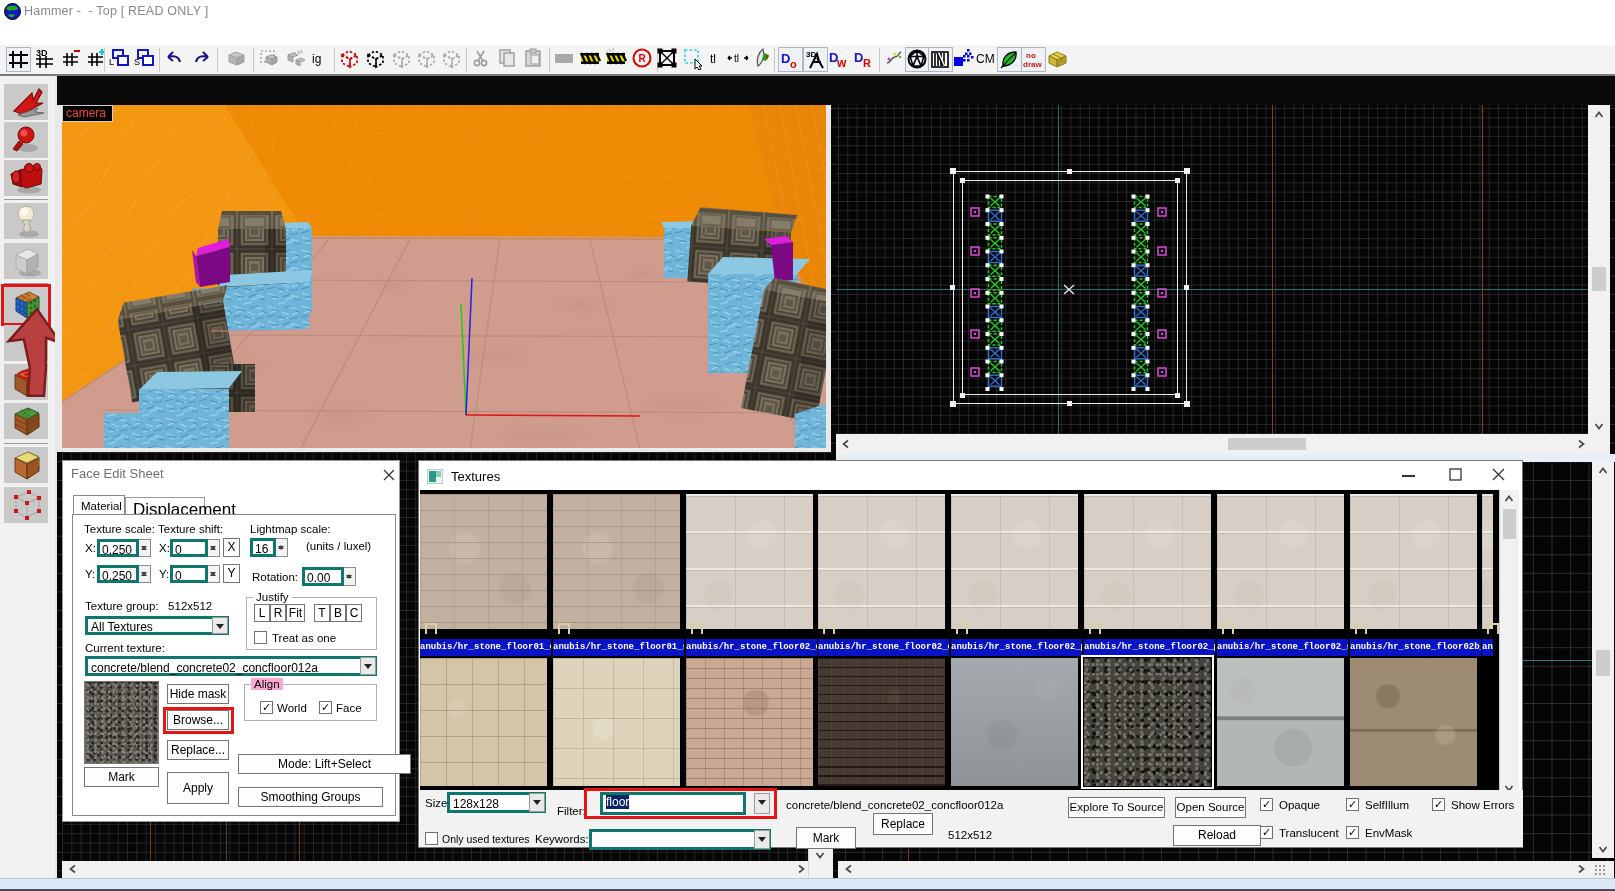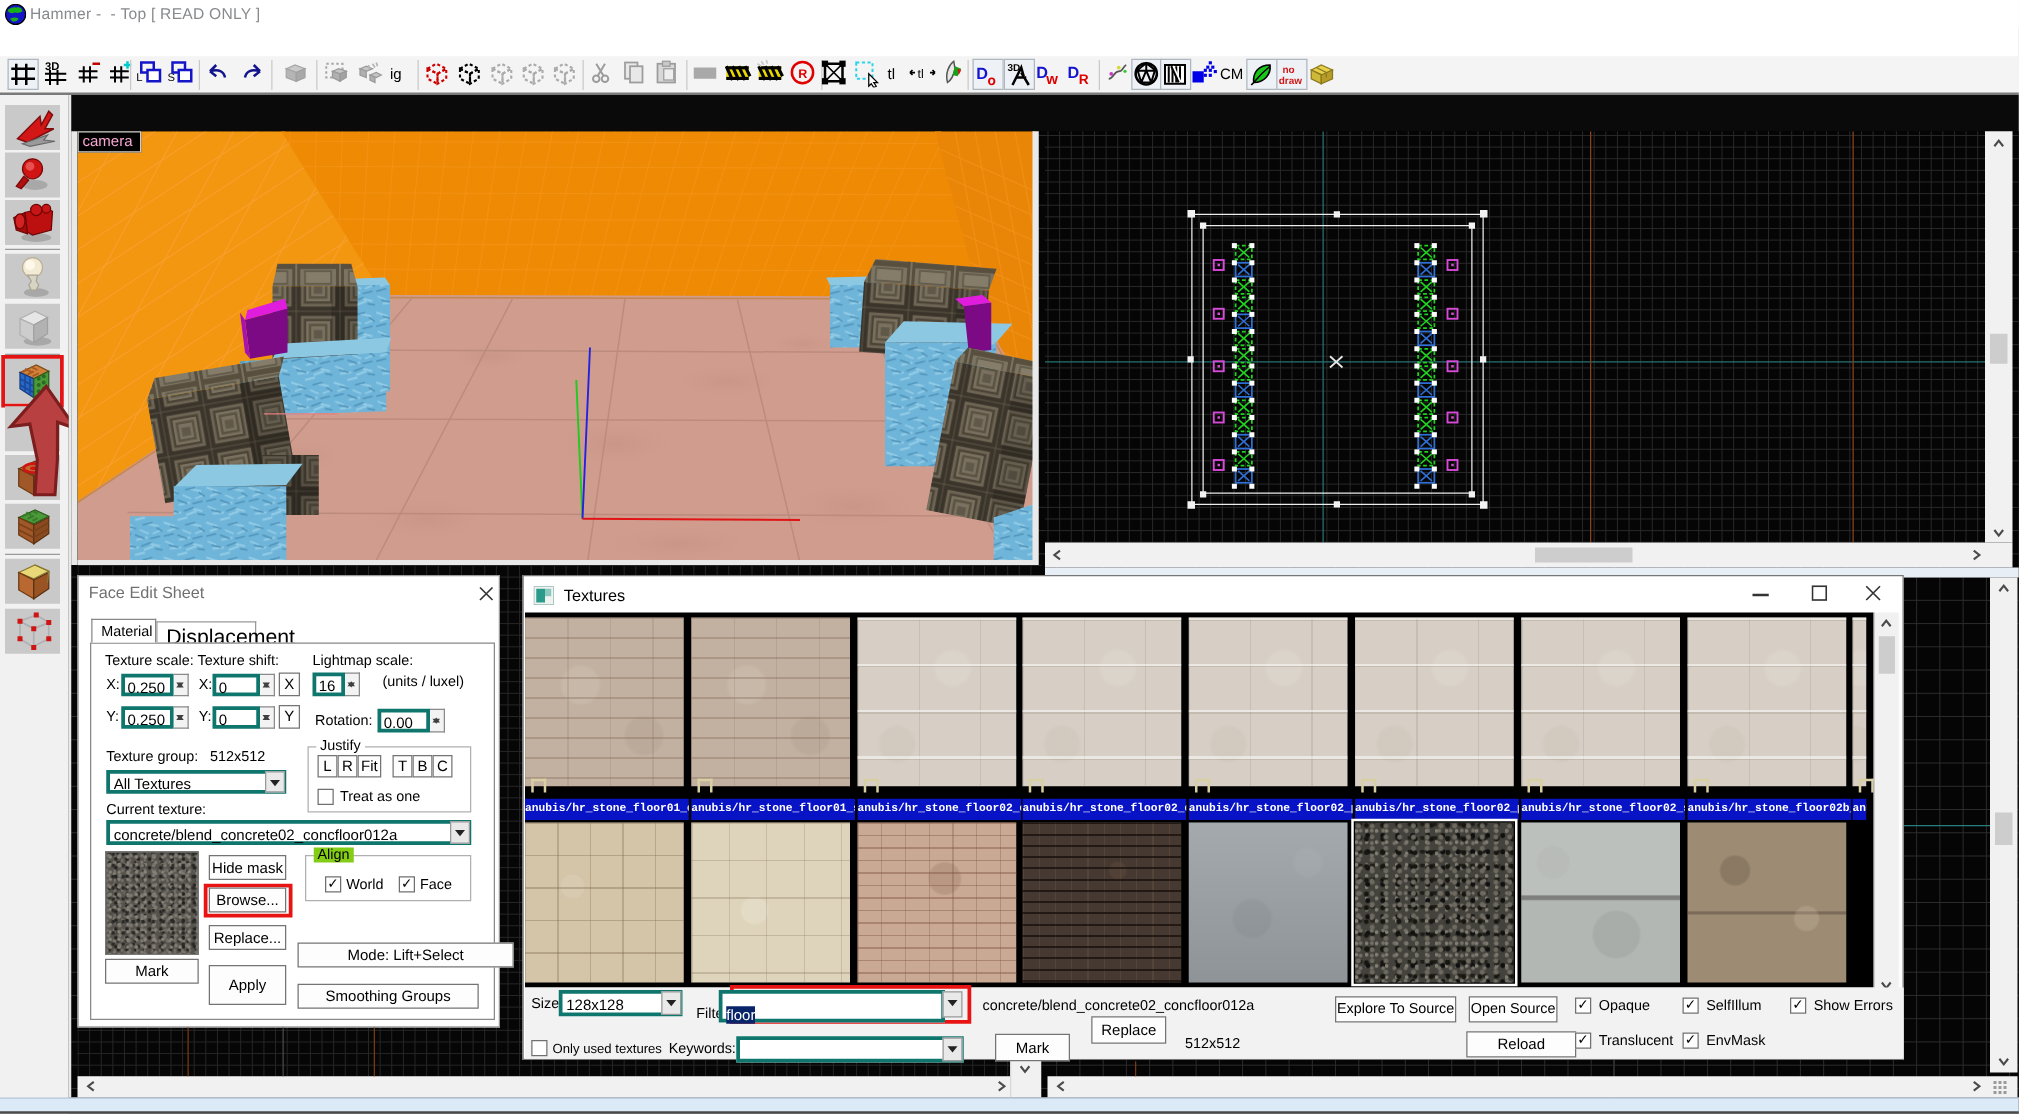--- a/index.html
+++ b/index.html
@@ -559,21 +559,21 @@
         <polygon points="690,190 766,190 772,178 698,177" fill="url(#cratetop)"></polygon>
         <rect x="690" y="190" width="76" height="121" fill="url(#crate)"></rect>
         <rect x="740" y="190" width="26" height="121" fill="#000" opacity=".15"></rect>
       </g>
 <polygon points="733,345 733,309 766,298 766,345" fill="url(#tarp)"></polygon>
 
 <path d="M404,310 L399,199" stroke="#1ecb1e" stroke-width="1.5" fill="none"></path>
 <path d="M404,310 L410,173" stroke="#2222e0" stroke-width="1.5" fill="none"></path>
 <path d="M404,310 L578,311" stroke="#e01414" stroke-width="1.5" fill="none"></path>
 </svg>
-<div class="abs" style="left:62px;top:105px;width:51px;height:17px;background:#000;border:1px solid #cfcfcf;color:#f9a8d4;font-size:12px;line-height:15px;padding-left:3px">camera</div>
+<div class="abs" style="left:62px;top:105px;width:51px;height:17px;background:#000;border:1px solid #cfcfcf;color:#ef4444;font-size:12px;line-height:15px;padding-left:3px">camera</div>
 <div class="abs" style="left:62px;top:448px;width:766px;height:4px;background:#e9e9e9"></div>
 <div class="abs" style="left:826px;top:105px;width:5px;height:347px;background:#e9e9e9"></div>
 
 <svg class="abs" style="left:836px;top:105px" width="752" height="329">
 <defs>
 <g id="gcell">
           <rect x="0" y="0" width="13" height="11" fill="none" stroke="#1fd41f" stroke-width="1.4" stroke-dasharray="3 2"></rect>
           <path d="M2 1.5 L11 9.5 M11 1.5 L2 9.5" stroke="#1fd41f" stroke-width="1.3"></path>
         </g>
 <g id="bcell">
@@ -810,21 +810,21 @@
 <div class="edit" style="left:22px;top:195px;width:292px;height:20px;padding:2px 3px">concrete/blend_concrete02_concfloor012a</div>
 <div class="abs combo" style="left:297px;top:196px;width:16px;height:18px"></div>
 
 <div class="abs" id="texpreview" style="left:21px;top:220px;width:75px;height:83px"></div>
 <div class="btn" style="left:104px;top:223px;width:62px;height:20px;line-height:18px">Hide mask</div>
 <div class="abs" style="left:100px;top:246px;width:71px;height:27px;border:3px solid #e81414"></div>
 <div class="btn" style="left:104px;top:249px;width:62px;height:20px;line-height:18px">Browse...</div>
 <div class="btn" style="left:104px;top:279px;width:62px;height:20px;line-height:18px">Replace...</div>
 
 <div class="grp" style="left:181px;top:223px;width:133px;height:37px"></div>
-<span class="lbl" style="left:188px;top:217px;background:#84cc16;padding:0 3px">Align</span>
+<span class="lbl" style="left:188px;top:217px;background:#f9a8d4;padding:0 3px">Align</span>
 <div class="cb" style="left:197px;top:240px">✓</div>
 <span class="lbl" style="left:214px;top:241px">World</span>
 <div class="cb" style="left:256px;top:240px">✓</div>
 <span class="lbl" style="left:273px;top:241px">Face</span>
 <div class="btn" style="left:21px;top:306px;width:75px;height:20px;line-height:18px">Mark</div>
 <div class="btn" style="left:104px;top:311px;width:62px;height:32px;line-height:30px">Apply</div>
 <div class="btn" style="left:175px;top:293px;width:173px;height:20px;line-height:18px">Mode: Lift+Select</div>
 <div class="btn" style="left:175px;top:326px;width:145px;height:20px;line-height:18px">Smoothing Groups</div>
 </div>
 
@@ -888,21 +888,21 @@
         <path d="M1.5 3 L5 7.5 L8.5 3" stroke="#4a4a4a" stroke-width="1.7" fill="none"></path>
       </svg>
 <div class="abs sbthumb" style="left:1084px;top:48px;width:13px;height:30px"></div>
 
 <div class="abs" style="left:1px;top:329px;width:1103px;height:57px;background:#f2f2f2"></div>
 <span class="lbl" style="left:6px;top:336px">Size:</span>
 <div class="edit" style="left:28px;top:331px;width:99px;height:21px;padding:2px 3px">128x128</div>
 <div class="abs combo" style="left:110px;top:332px;width:16px;height:19px"></div>
 <span class="lbl" style="left:138px;top:344px">Filter:</span>
 <div class="abs" style="left:165px;top:327px;width:193px;height:31px;border:3px solid #e81414"></div>
-<div class="edit" style="left:156px;top:331px;width:181px;height:23px;padding:10px 3px"><span style="background:#0a246a;color:#fff">floor</span></div>
+<div class="edit" style="left:181px;top:331px;width:146px;height:23px;padding:0 3px"><span style="background:#0a246a;color:#fff">floor</span></div>
 <div class="abs combo" style="left:335px;top:332px;width:16px;height:21px"></div>
 <span class="lbl" style="left:367px;top:338px;font-size:11.5px">concrete/blend_concrete02_concfloor012a</span>
 <div class="btn" style="left:649px;top:336px;width:97px;height:21px;line-height:19px;font-size:11.5px;white-space:nowrap">Explore To Source</div>
 <div class="btn" style="left:756px;top:336px;width:71px;height:21px;line-height:19px;font-size:11.5px;white-space:nowrap">Open Source</div>
 <div class="cb" style="left:841px;top:337px">✓</div>
 <span class="lbl" style="left:860px;top:338px">Opaque</span>
 <div class="cb" style="left:927px;top:337px">✓</div>
 <span class="lbl" style="left:946px;top:338px">SelfIllum</span>
 <div class="cb" style="left:1013px;top:337px">✓</div>
 <span class="lbl" style="left:1032px;top:338px">Show Errors</span>

